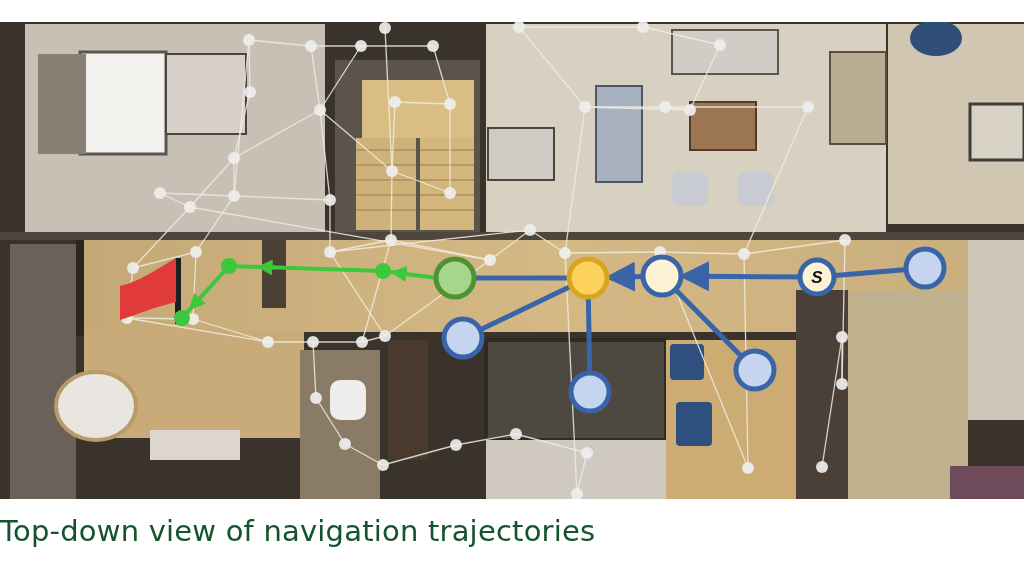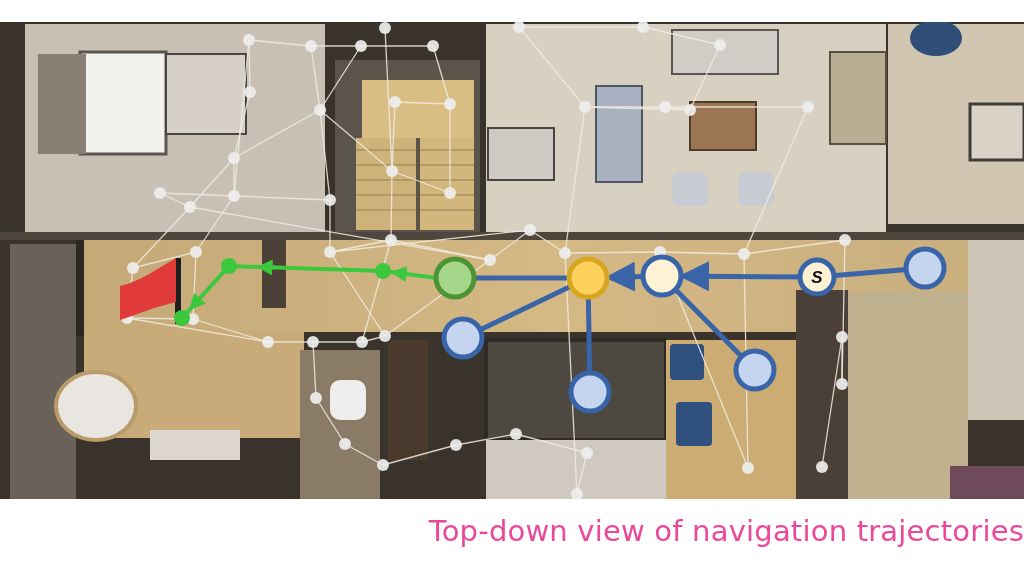--- a/index.html
+++ b/index.html
@@ -1,21 +1,21 @@
 <!DOCTYPE html>
 <html><head>
 <meta charset="utf-8">
 <style>
   html, body { margin: 0; padding: 0; background: #ffffff; }
   body { width: 1024px; height: 576px; position: relative; overflow: hidden;
          font-family: "Liberation Sans", sans-serif; }
   #figure { position: absolute; left: 0; top: 22px; width: 1024px; height: 477px; }
   #figure svg { display: block; }
-  #caption { position: absolute; left: 0; top: 514px; width: 1024px; text-align: right;
-             font-family: "DejaVu Sans", sans-serif; font-size: 29px; color: #ec4899;
+  #caption { position: absolute; left: 0; top: 514px; width: 1024px; text-align: left;
+             font-family: "DejaVu Sans", sans-serif; font-size: 29px; color: #14532d;
              letter-spacing: 0.2px; }
 </style>
 </head>
 <body>
 
 <div id="figure">
   <svg id="fig-svg" width="1024" height="477" viewBox="0 22 1024 477">
     <defs>
       <linearGradient id="floorWarm" x1="0" y1="0" x2="1" y2="1">
         <stop offset="0" stop-color="#c9bfae"></stop>

